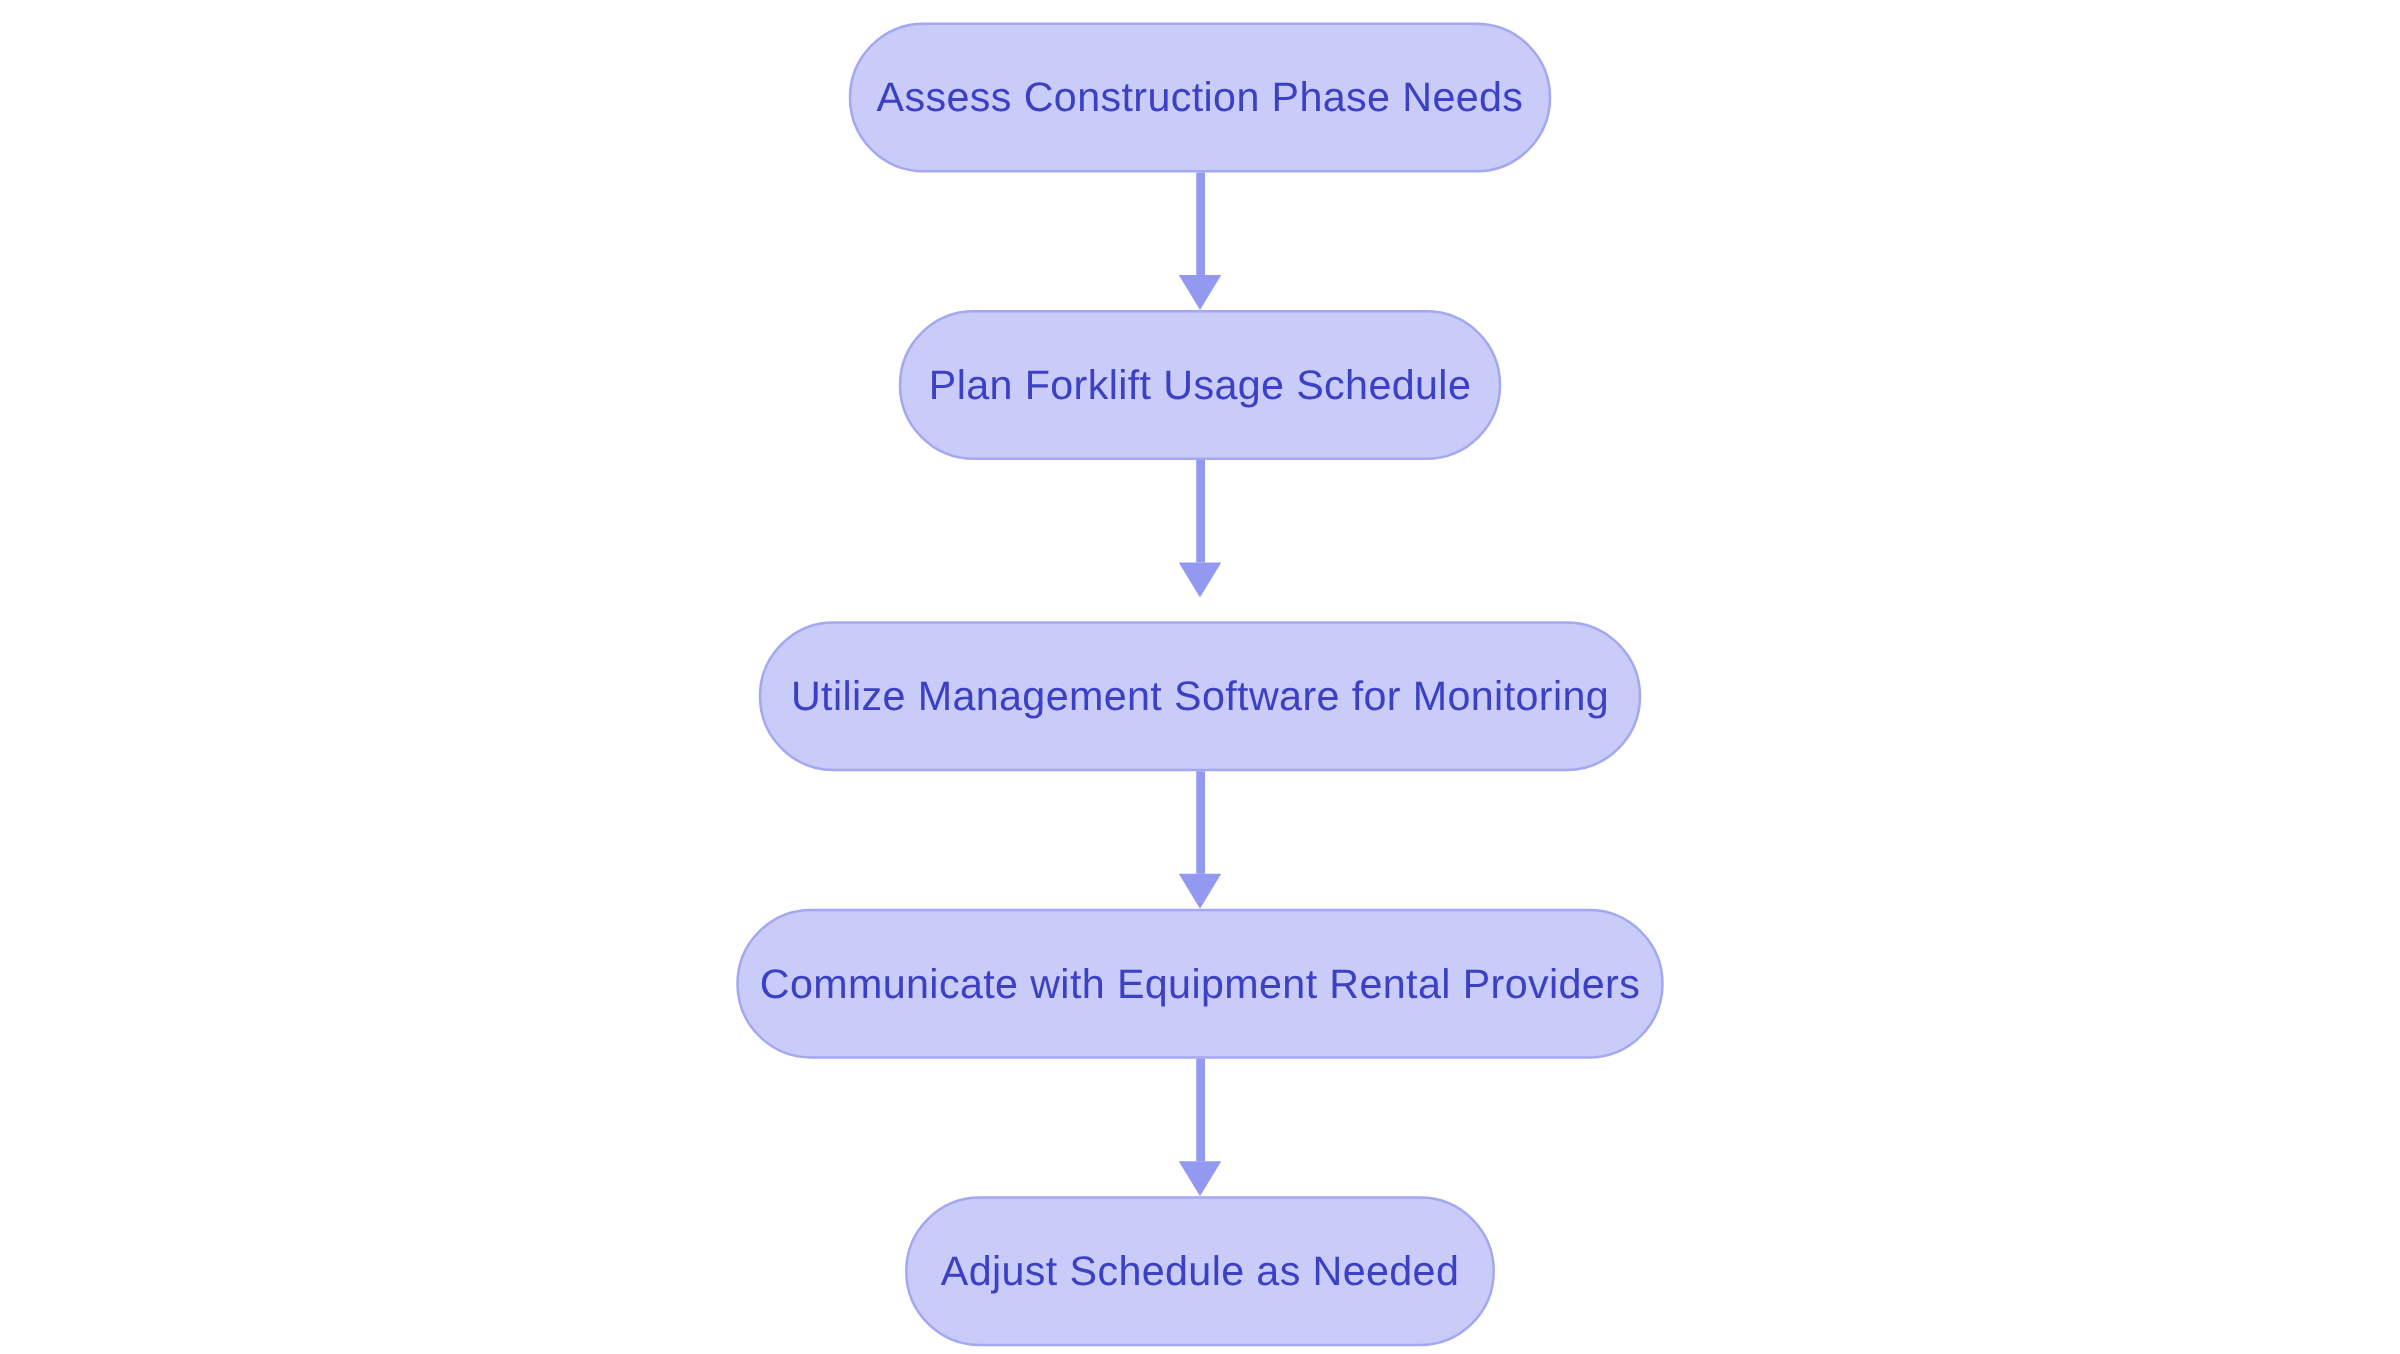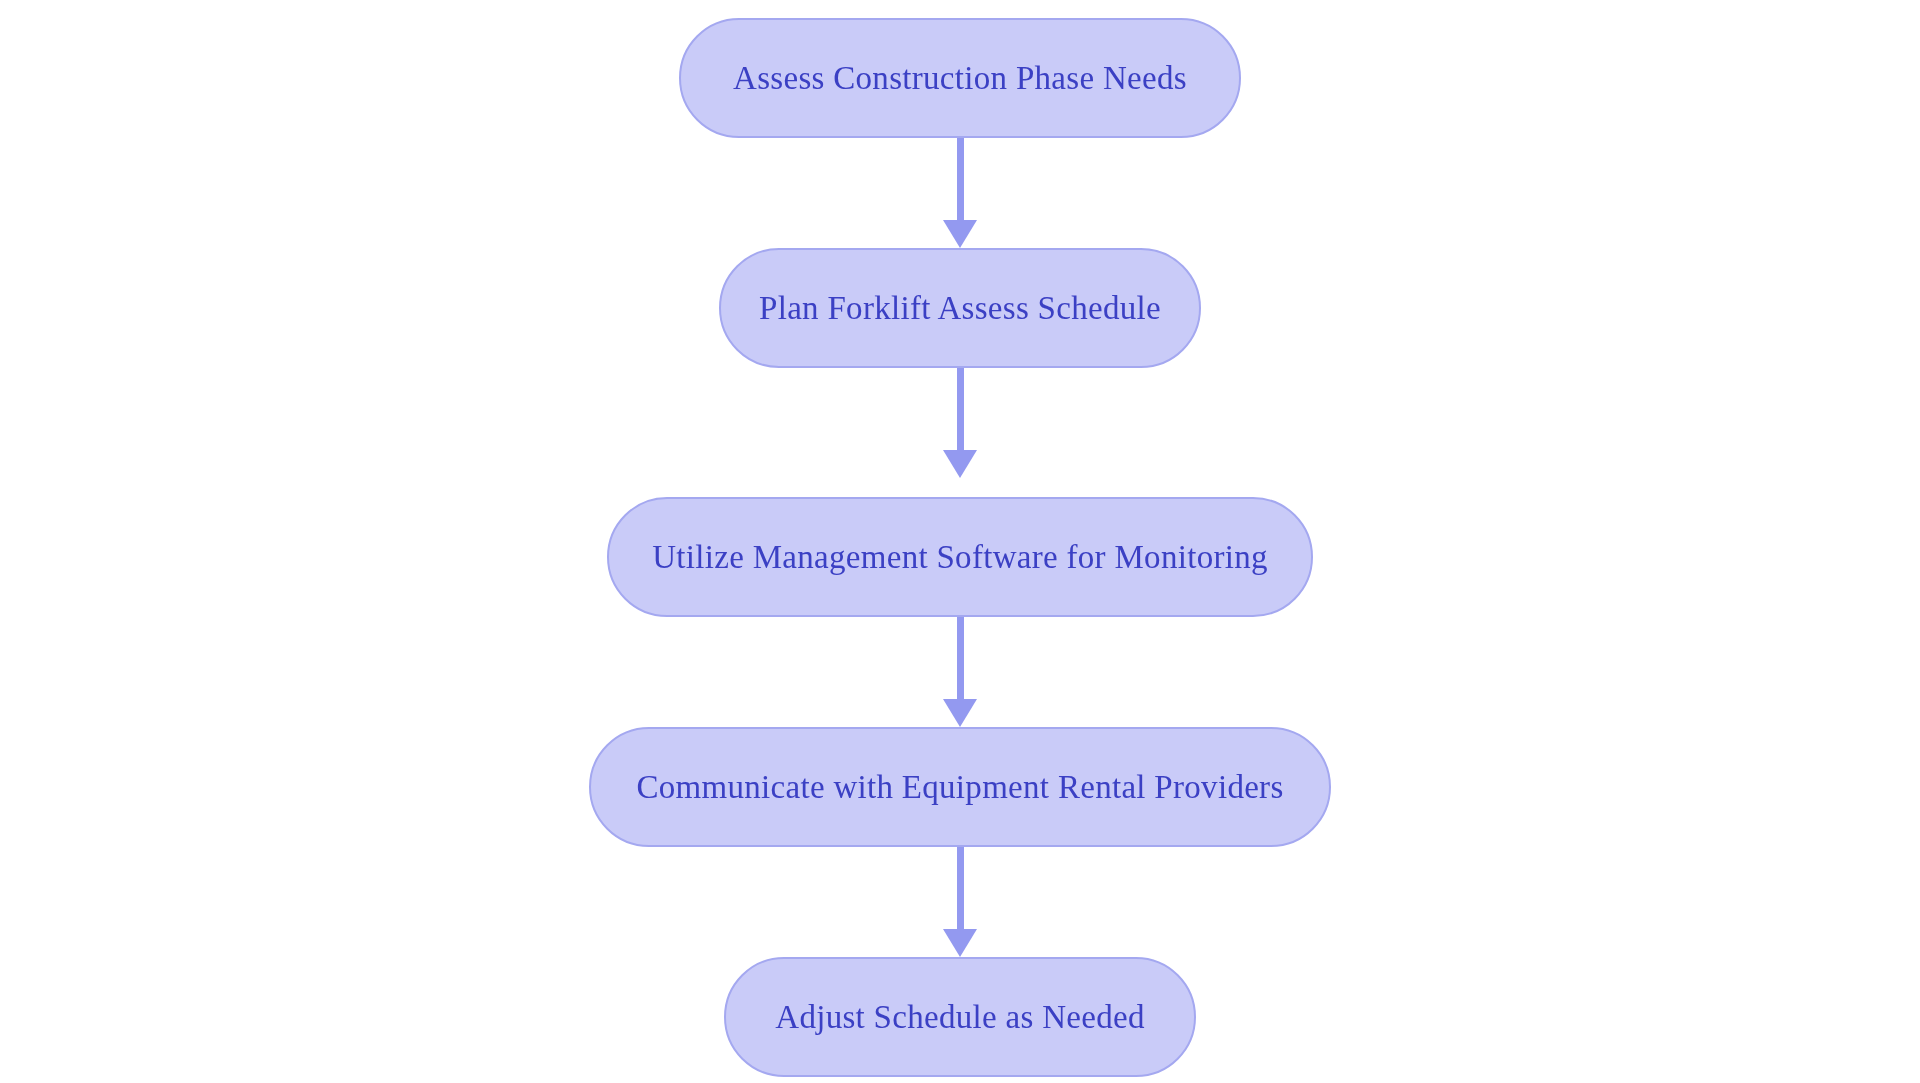--- a/index.html
+++ b/index.html
@@ -32,21 +32,20 @@
     display: flex;
     align-items: center;
     justify-content: center;
     flex: 0 0 auto;
   }
   .node-label {
     font-size: 33px;
     color: var(--node-text, #3b40c4);
     white-space: nowrap;
     letter-spacing: 0.3px;
-    font-family: Liberation Serif, serif;
   }
   
   .w0 { width: 562px; }
   .w1 { width: 482px; }
   .w2 { width: 706px; margin-top: 19px; }
   .w3 { width: 742px; text-align: right; }
   .w4 { width: 472px; }
   .arrow {
     height: 110px;
     flex: 0 0 auto;
@@ -75,21 +74,21 @@
   <div class="node w0">
     <span class="node-label">Assess Construction Phase Needs</span>
   </div>
 
   <div class="arrow">
     <div class="arrow-shaft"></div>
     <div class="arrow-head"></div>
   </div>
 
   <div class="node w1">
-    <span class="node-label">Plan Forklift Assess Schedule</span>
+    <span class="node-label">Plan Forklift Usage Schedule</span>
   </div>
 
   <div class="arrow">
     <div class="arrow-shaft"></div>
     <div class="arrow-head"></div>
   </div>
 
   <div class="node w2">
     <span class="node-label">Utilize Management Software for Monitoring</span>
   </div>

